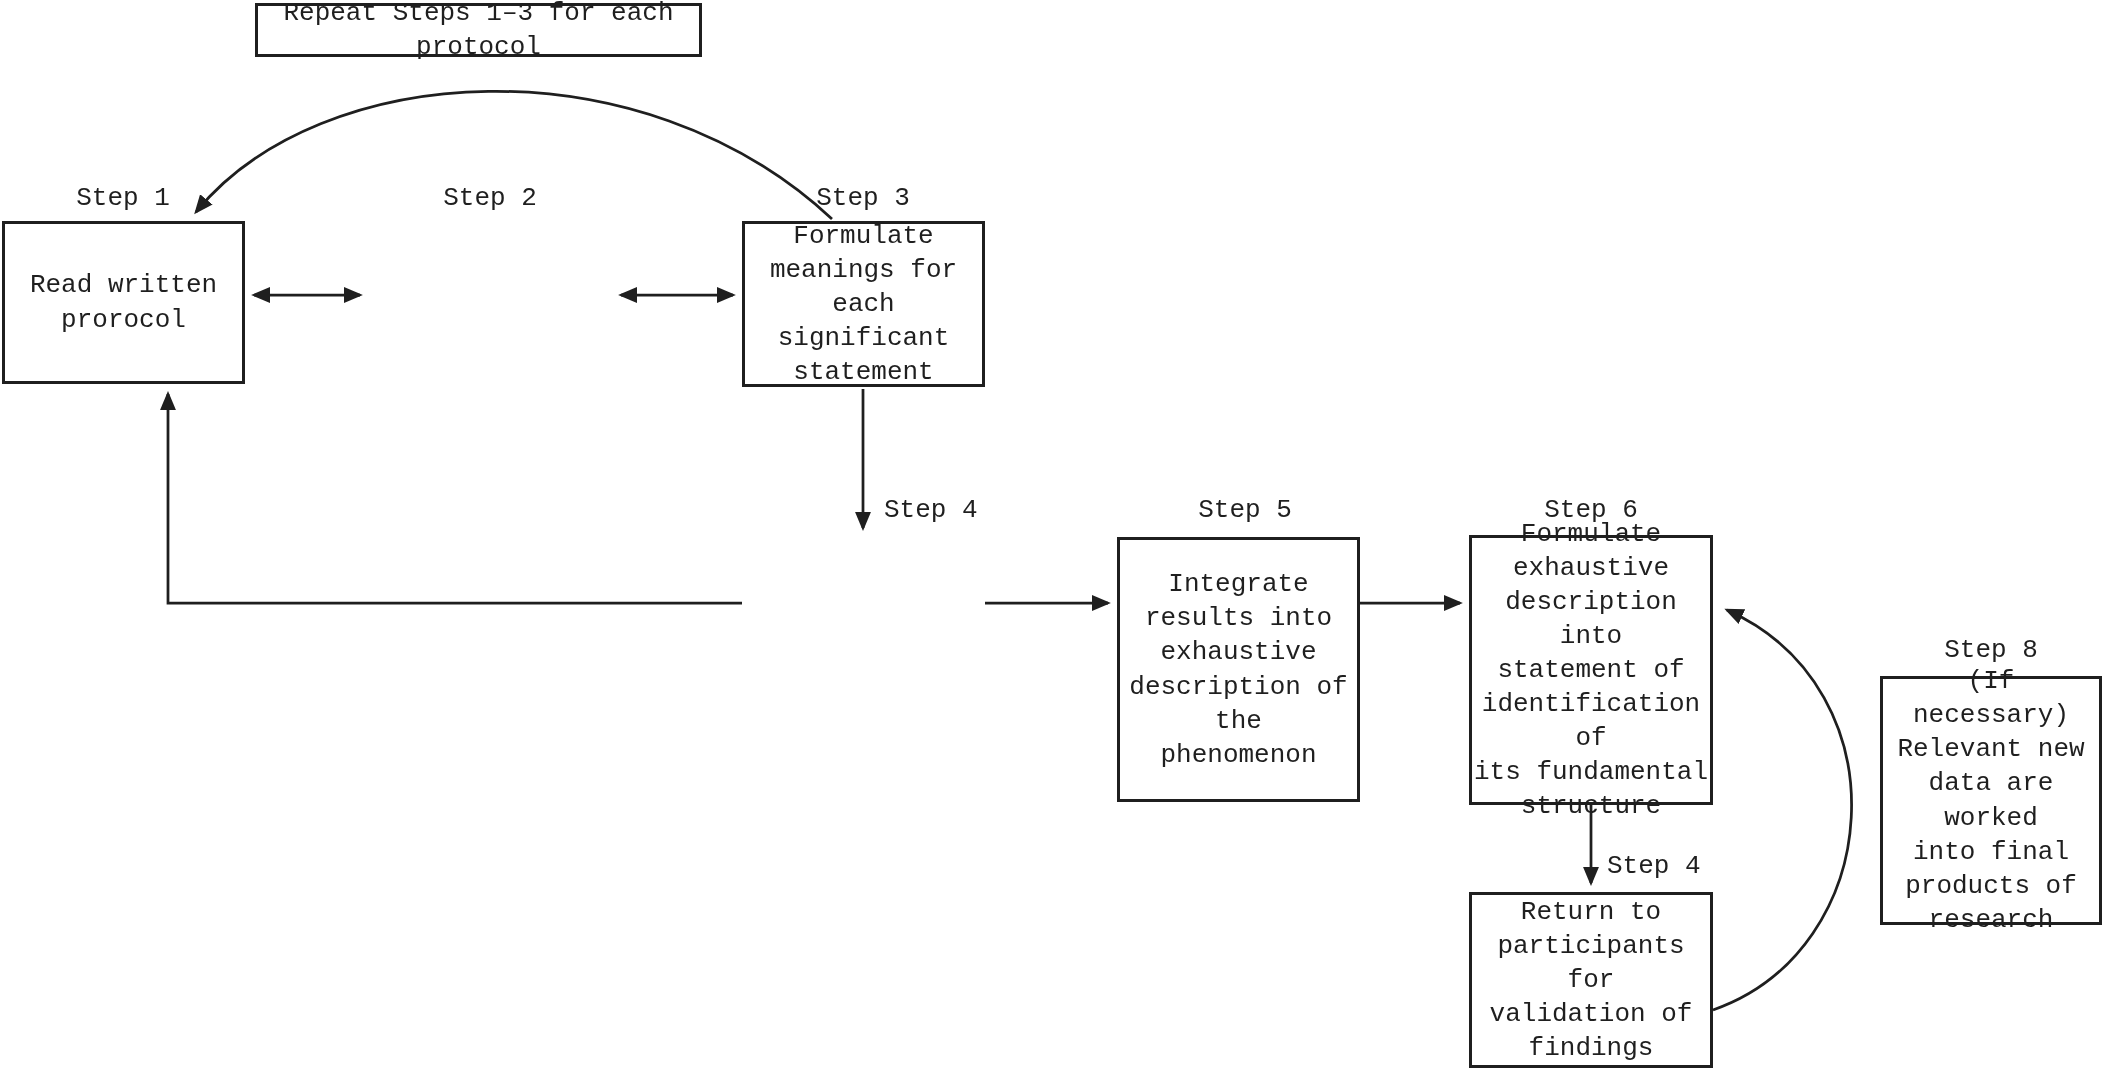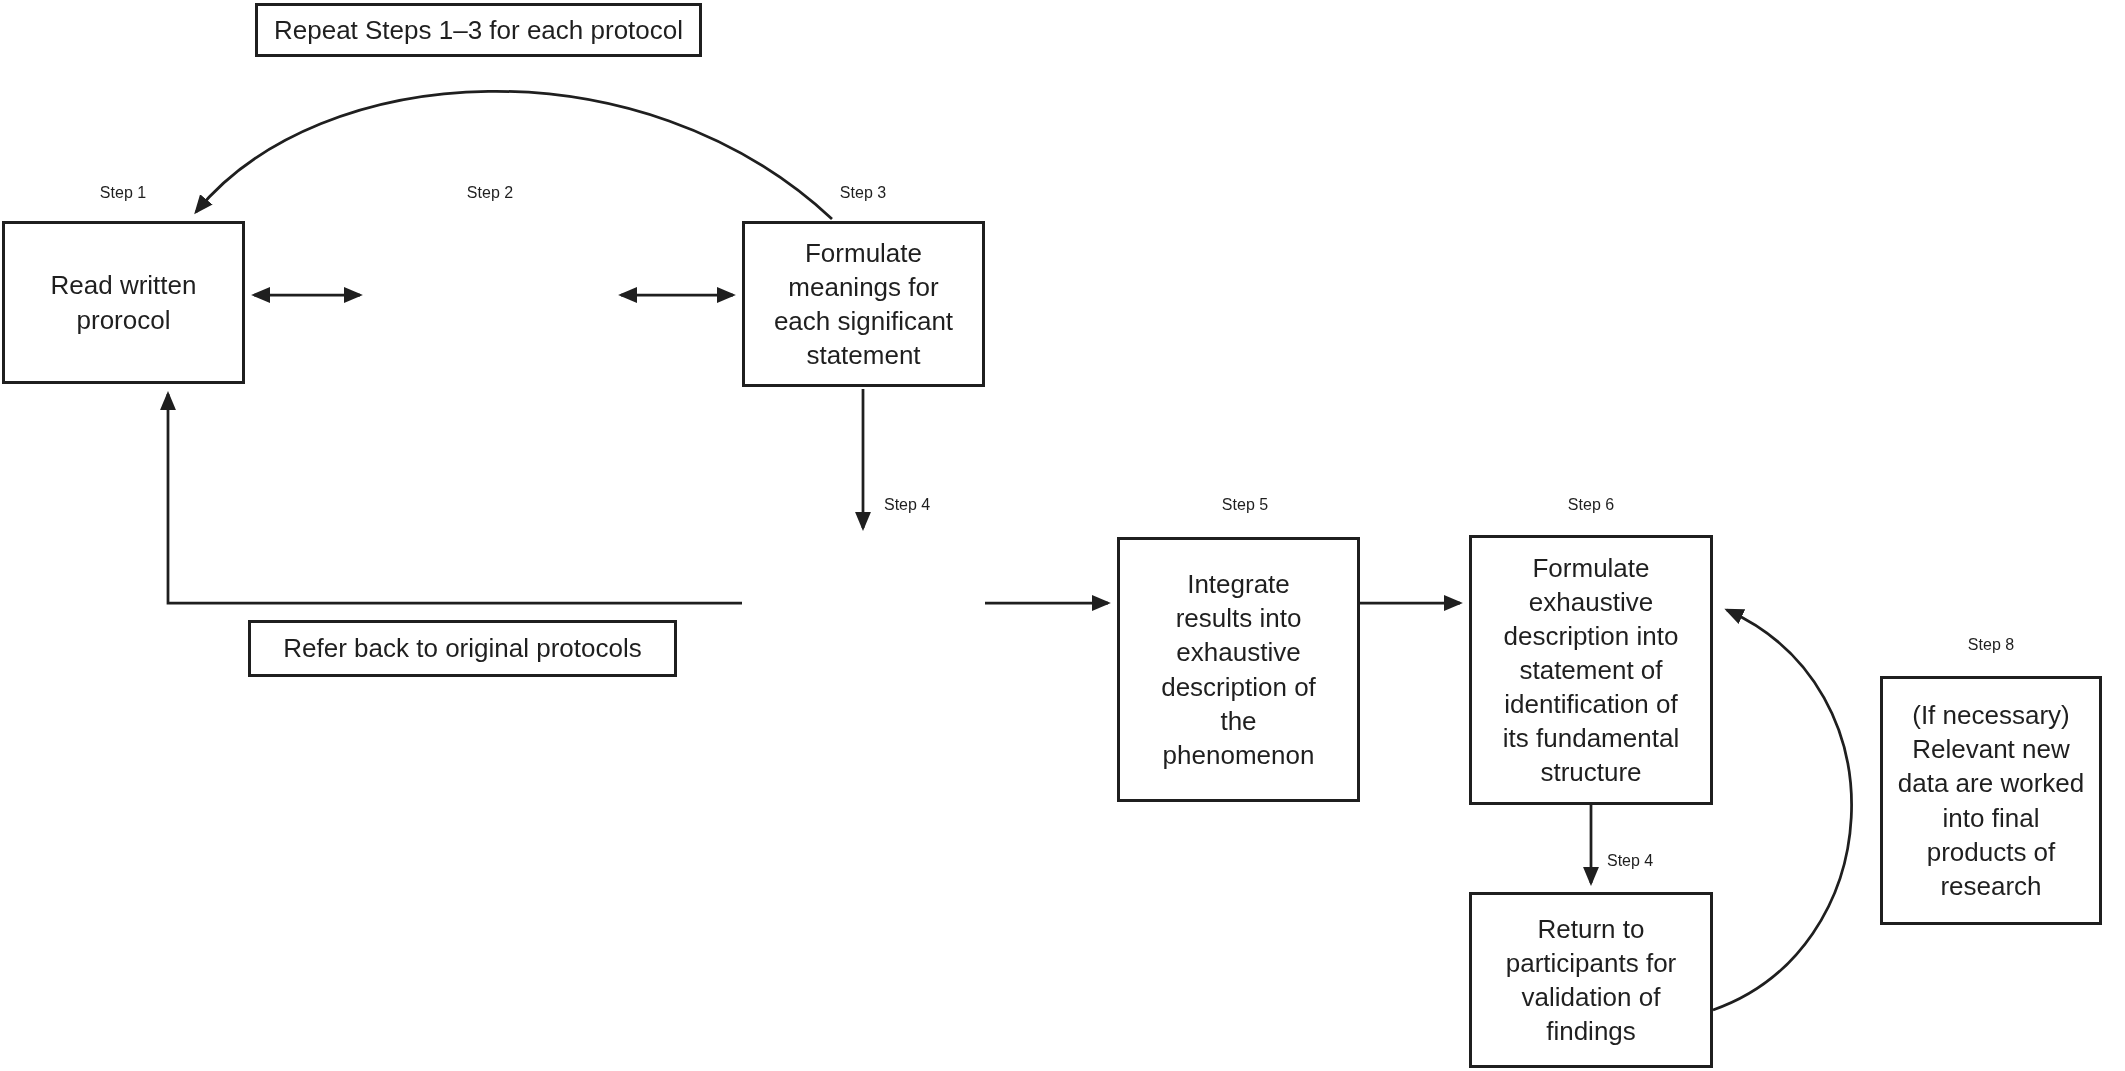--- a/index.html
+++ b/index.html
@@ -1,32 +1,32 @@
 <!DOCTYPE html>
 <html style="--line: #1f1f1f; --bg: #ffffff;"><head>
 <meta charset="utf-8">
 <style>
   :root { --line:#1f1f1f; --bg:#ffffff; }
   html,body { margin:0; padding:0; background:var(--bg); }
   .canvas {
     position:relative; width:2125px; height:1071px;
     background:var(--bg); overflow:hidden;
-    font-family:Liberation Sans, sans-serif; color:var(--line);
+    font-family:Liberation Mono, monospace; color:var(--line);
   }
   svg.connectors { position:absolute; left:0; top:0; width:2125px; height:1071px; }
   svg.connectors path { stroke:var(--line); stroke-width:2.75px; fill:none; }
   #ah path { fill:var(--line); stroke:none; }
 
   .box {
     position:absolute; box-sizing:border-box; border:3px solid var(--line);
     background:var(--bg); display:flex; align-items:center; justify-content:center;
     text-align:center; font-size:26px; line-height:1.31;
   }
   .box .txt { white-space:pre-line; }
-  .step-label { position:absolute; font-size:16px; line-height:1.2; }
+  .step-label { position:absolute; font-size:26px; line-height:1.2; }
   .ctr { width:200px; text-align:center; }
 
   
   .b-repeat { left:255px; top:3px;   width:447px; height:54px; }
   .b-refer  { left:248px; top:620px; width:429px; height:57px; }
 
   
   .b-s1 { left:2px;    top:221px; width:243px; height:163px; }
   .b-s2 { left:369px;  top:221px; width:243px; height:162px; }
   .b-s3 { left:742px;  top:221px; width:243px; height:166px; }
@@ -63,23 +63,20 @@
     <path d="M 985 603 L 1108 603" marker-end="url(#ah)"></path>
     <path d="M 1360 603 L 1460 603" marker-end="url(#ah)"></path>
     <path d="M 1591 805 L 1591 883" marker-end="url(#ah)"></path>
     <path d="M 742 603 L 168 603 L 168 394" marker-end="url(#ah)"></path>
     <path d="M 832 219 C 640 40 320 60 196 212" marker-end="url(#ah)"></path>
     <path d="M 1713 1010 C 1885 950 1905 690 1727 610" marker-end="url(#ah)"></path>
   </svg>
 
   <div class="box b-repeat">
     <span class="txt">Repeat Steps 1–3 for each protocol</span>
-  </div>
-  <div class="box b-refer">
-    <span class="txt">Refer back to original protocols</span>
   </div>
 
   <div class="step-label ctr l-s1">Step 1</div>
   <div class="step-label ctr l-s2">Step 2</div>
   <div class="step-label ctr l-s3">Step 3</div>
   <div class="step-label l-s4">Step 4</div>
   <div class="step-label ctr l-s5">Step 5</div>
   <div class="step-label ctr l-s6">Step 6</div>
   <div class="step-label l-s7">Step 4</div>
   <div class="step-label ctr l-s8">Step 8</div>

